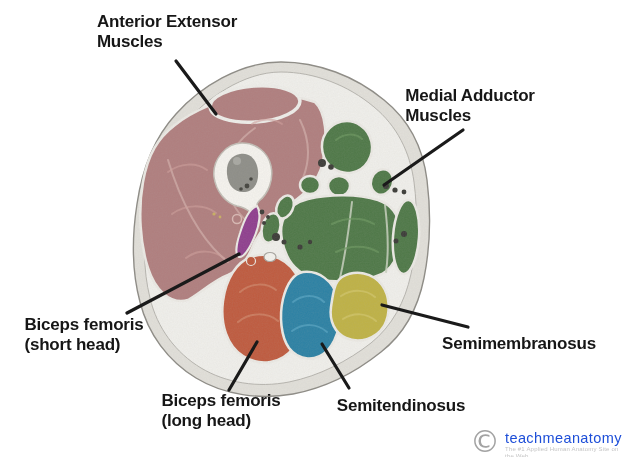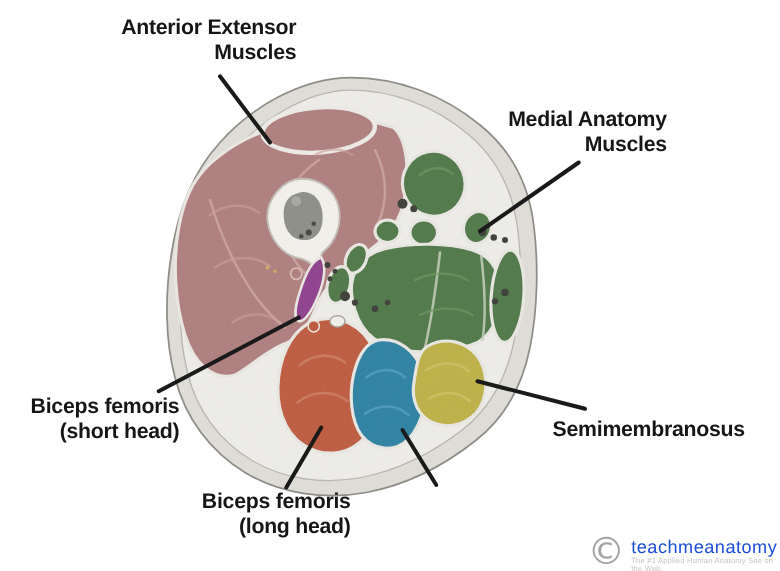--- a/index.html
+++ b/index.html
@@ -7,21 +7,21 @@
     position:relative;
     width:624px;height:457px;
     background:#ffffff;
     overflow:hidden;
     font-family:"Liberation Sans",sans-serif;
   }
   .stage svg{position:absolute;left:0;top:0;}
   .label{
     position:absolute;
     transform:translateX(-50%);
-    text-align:right;
+    text-align:left;
     font-weight:700;
     font-size:17px;
     line-height:1.18;
     letter-spacing:-0.2px;
     color:#161616;
     white-space:pre-line;
   }
   .watermark{
     position:absolute;
     left:470px;top:427px;
@@ -171,26 +171,27 @@
       <line x1="463" y1="130" x2="384" y2="185"></line>
       <line x1="239" y1="254" x2="127" y2="313"></line>
       <line x1="257" y1="342" x2="229" y2="390"></line>
       <line x1="322" y1="344" x2="349" y2="388"></line>
       <line x1="382" y1="305" x2="468" y2="327"></line>
     </g>
   </svg>
 
   <div class="label" style="left:167px;top:12px;">Anterior Extensor
 Muscles</div>
-  <div class="label" style="left:470px;top:86px;">Medial Anatomy
+  <div class="label" style="left:470px;top:86px;">Medial Adductor
 Muscles</div>
   <div class="label" style="left:84px;top:315px;">Biceps femoris
 (short head)</div>
   <div class="label" style="left:221px;top:391px;">Biceps femoris
 (long head)</div>
+  <div class="label" style="left:401px;top:396px;">Semitendinosus</div>
   <div class="label" style="left:507px;top:334px;margin-left:12px;">Semimembranosus</div>
 
   <div class="watermark">
     <span class="wm-symbol">©</span>
     <span class="wm-text">
       <span class="wm-brand">teachmeanatomy</span>
       <span class="wm-tagline">The #1 Applied Human Anatomy Site on the Web.</span>
     </span>
   </div>
 

